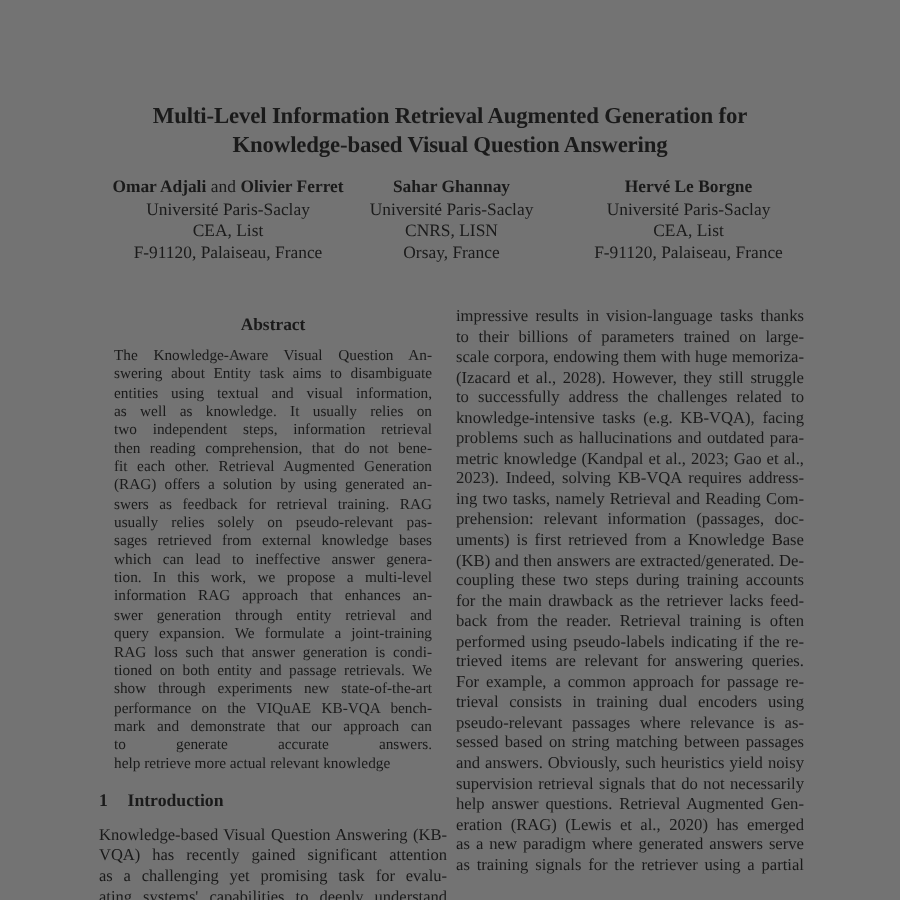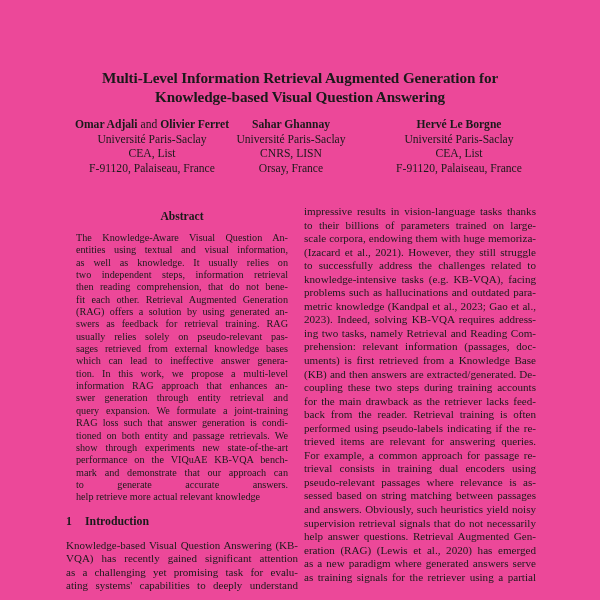--- a/index.html
+++ b/index.html
@@ -12,21 +12,21 @@
       height: 600px;
       overflow: hidden;
       position: relative;
       font-family: "Liberation Serif", "DejaVu Serif", serif;
       color: #1a1a1a;
     }
     .page {
       position: absolute;
       left: 0; top: 0;
       width: 600px; height: 600px;
-      background: #ec4899;
+      background: #737373;
     }
     .title {
       position: absolute;
       left: 0; right: 0;
       top: 68px;
       text-align: center;
       font-weight: bold;
       font-size: 15.2px;
       line-height: 19px;
       letter-spacing: -0.1px;
@@ -46,21 +46,21 @@
       line-height: 14.6px;
     }
     .author-block .name {
       font-weight: bold;
     }
     .author-block .name .and {
       font-weight: normal;
       padding: 0 3px;
     }
     .ab1 { left: 4px; width: 176px; }
-    .ab2 { left: 172px; width: 118px; }
+    .ab2 { left: 182px; width: 118px; }
     .ab3 { left: 322px; width: 154px; }
 
     .col {
       position: absolute;
       top: 210px;
       width: 232px;
       font-size: 10.6px;
       line-height: 12.35px;
       text-align: justify;
     }
@@ -140,20 +140,21 @@
       <div>Université Paris-Saclay</div>
       <div>CEA, List</div>
       <div>F-91120, Palaiseau, France</div>
     </div>
   </div>
 
   <div class="col col-left">
     <div class="abstract-heading">Abstract</div>
     <div class="abstract-body">
       <span class="line">The Knowledge-Aware Visual Question An-</span>
+      <span class="line">swering about Entity task aims to disambiguate</span>
       <span class="line">entities using textual and visual information,</span>
       <span class="line">as well as knowledge.  It usually relies on</span>
       <span class="line">two independent steps, information retrieval</span>
       <span class="line">then reading comprehension, that do not bene-</span>
       <span class="line">fit each other. Retrieval Augmented Generation</span>
       <span class="line">(RAG) offers a solution by using generated an-</span>
       <span class="line">swers as feedback for retrieval training. RAG</span>
       <span class="line">usually relies solely on pseudo-relevant pas-</span>
       <span class="line">sages retrieved from external knowledge bases</span>
       <span class="line">which can lead to ineffective answer genera-</span>
@@ -179,21 +180,21 @@
       <span class="line">as a challenging yet promising task for evalu-</span>
       <span class="line">ating systems' capabilities to deeply understand</span>
 
     </div>
   </div>
 
   <div class="col col-right">
     <span class="line">impressive results in vision-language tasks thanks</span>
     <span class="line">to their billions of parameters trained on large-</span>
     <span class="line">scale corpora, endowing them with huge memoriza-</span>
-    <span class="line">(Izacard et al., 2021). However, they still struggle</span>
+    <span class="line">(Izacard et al., 2028). However, they still struggle</span>
     <span class="line">to successfully address the challenges related to</span>
     <span class="line">knowledge-intensive tasks (e.g. KB-VQA), facing</span>
     <span class="line">problems such as hallucinations and outdated para-</span>
     <span class="line">metric knowledge (Kandpal et al., 2023; Gao et al.,</span>
     <span class="line">2023).  Indeed, solving KB-VQA requires address-</span>
     <span class="line">ing two tasks, namely Retrieval and Reading Com-</span>
     <span class="line">prehension:  relevant information (passages, doc-</span>
     <span class="line">uments) is first retrieved from a Knowledge Base</span>
     <span class="line">(KB) and then answers are extracted/generated. De-</span>
     <span class="line">coupling these two steps during training accounts</span>

